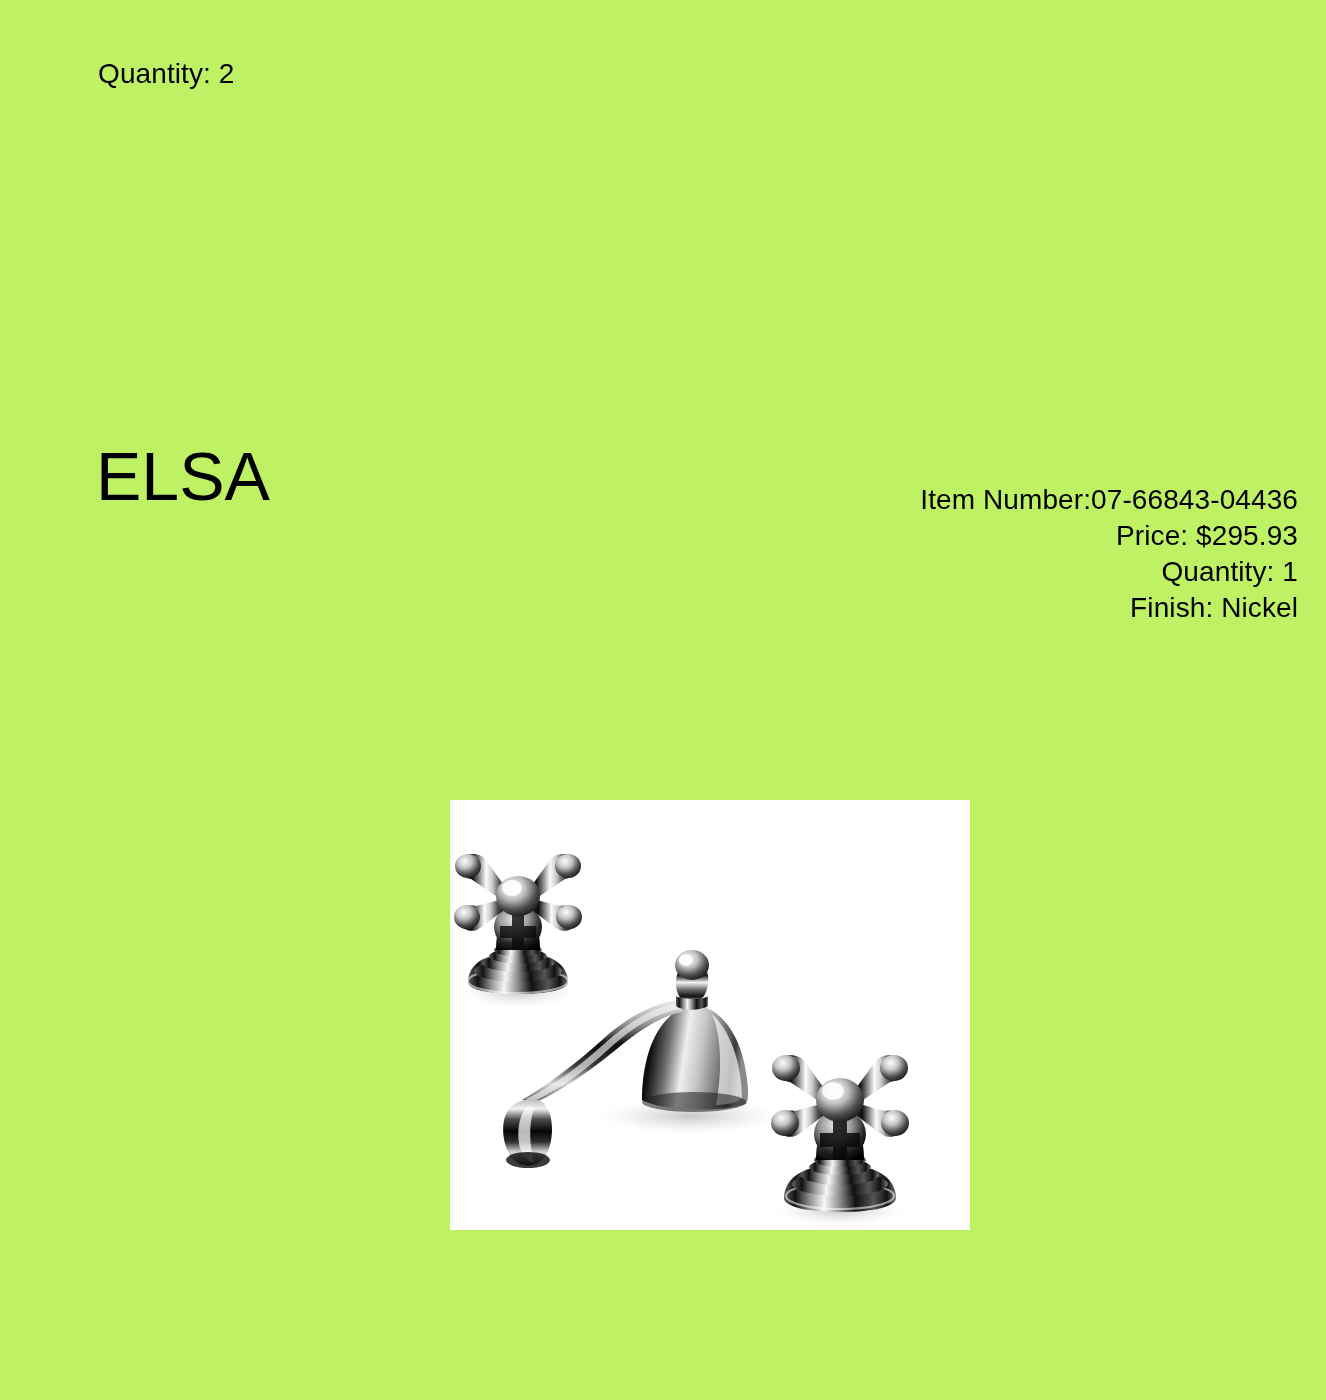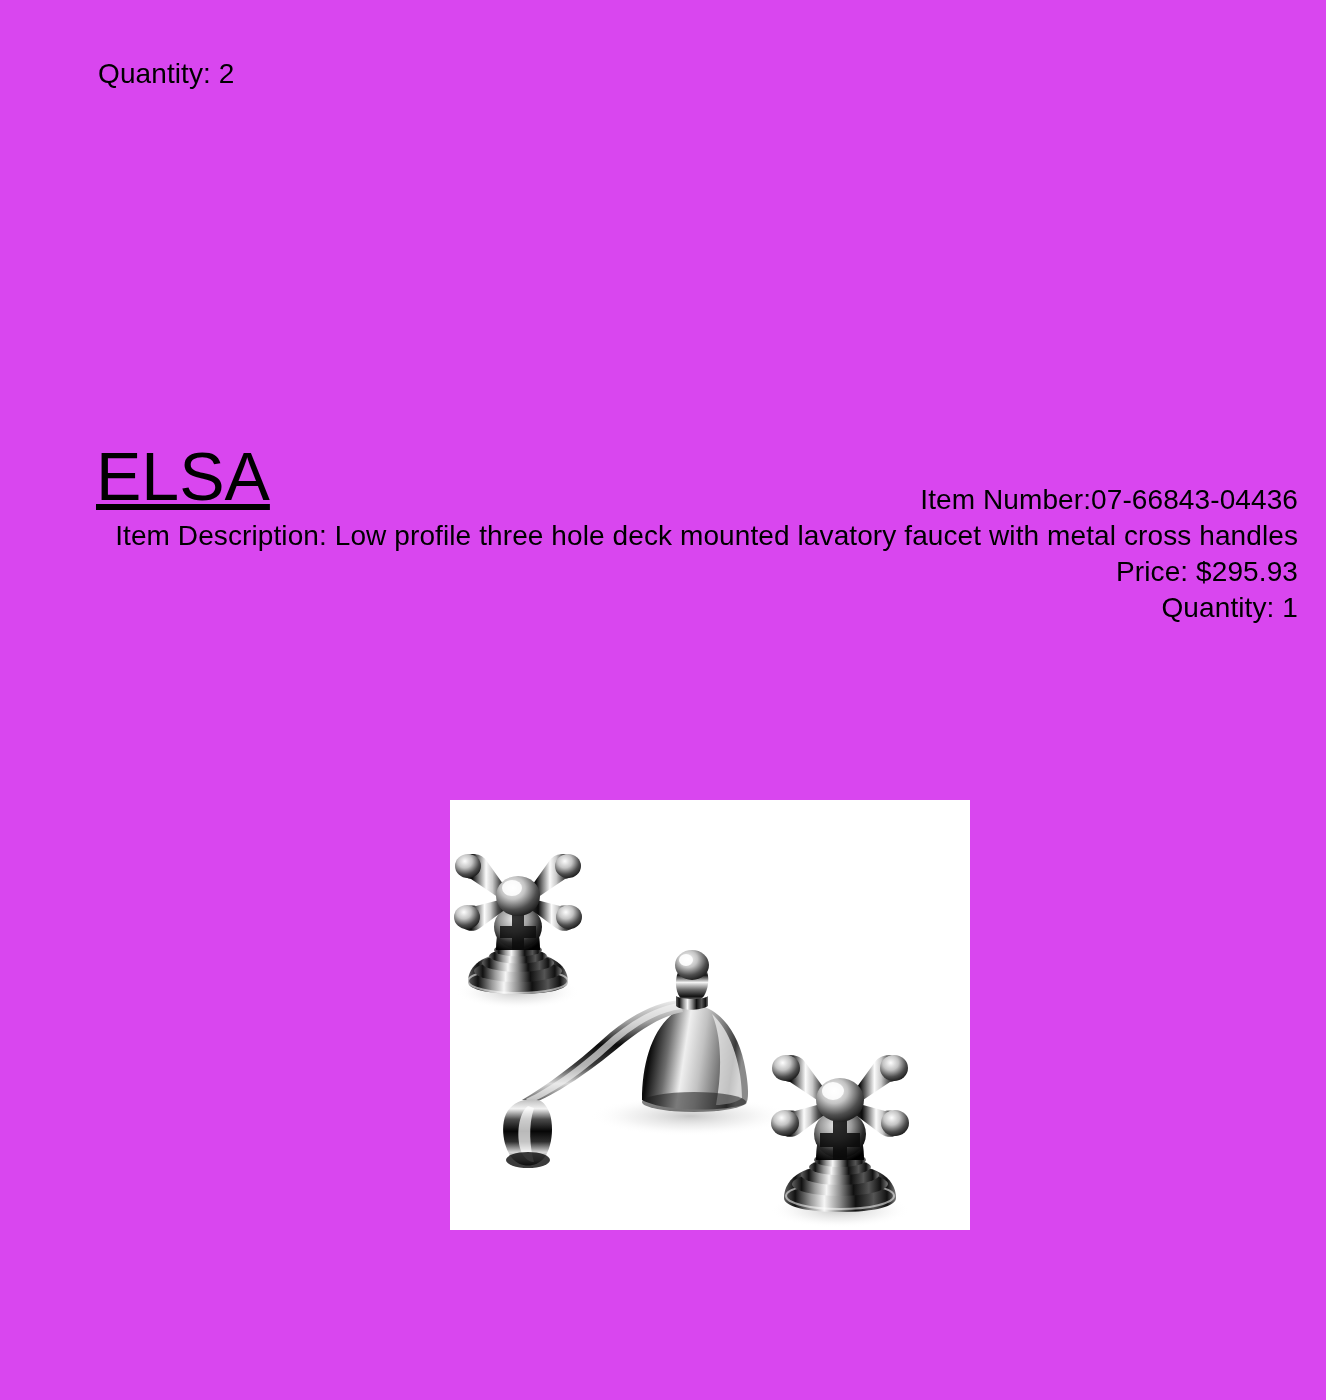--- a/index.html
+++ b/index.html
@@ -11,21 +11,21 @@
     width: 1326px;
     height: 1400px;
     position: relative;
     font-family: "Liberation Sans", sans-serif;
     color: #000000;
     -webkit-font-smoothing: antialiased;
   }
   .page {
     position: absolute;
     inset: 0;
-    background: #d946ef;
+    background: #bef264;
   }
 
   
   .top-quantity {
     position: absolute;
     left: 98px;
     top: 56px;
     font-size: 28px;
     line-height: 36px;
     letter-spacing: 0.1px;
@@ -35,21 +35,20 @@
   
   .product-title {
     position: absolute;
     left: 96px;
     top: 394px;
     font-size: 68px;
     line-height: 72px;
     font-weight: 400;
     letter-spacing: 0px;
     white-space: nowrap;
-    text-decoration: underline;
   }
 
   
   .spec-block {
     position: absolute;
     left: 98px;
     top: 482px;
     width: 1200px;
     text-align: right;
   }
@@ -78,23 +77,23 @@
 <body>
 
 <div class="page">
 
   <div class="top-quantity">Quantity: 2</div>
 
   <h1 class="product-title">ELSA</h1>
 
   <div class="spec-block">
     <div class="spec-line">Item Number:07-66843-04436</div>
-    <div class="spec-line">Item Description: Low profile three hole deck mounted lavatory faucet with metal cross handles</div>
     <div class="spec-line">Price: $295.93</div>
     <div class="spec-line">Quantity: 1</div>
+    <div class="spec-line">Finish: Nickel</div>
   </div>
 
   <div class="product-image">
     <svg viewBox="0 0 520 430" xmlns="http://www.w3.org/2000/svg">
       <defs>
 
         <linearGradient id="chromeH" x1="0" y1="0" x2="1" y2="0">
           <stop offset="0" stop-color="#777"></stop>
           <stop offset="0.10" stop-color="#2a2a2a"></stop>
           <stop offset="0.24" stop-color="#0a0a0a"></stop>

